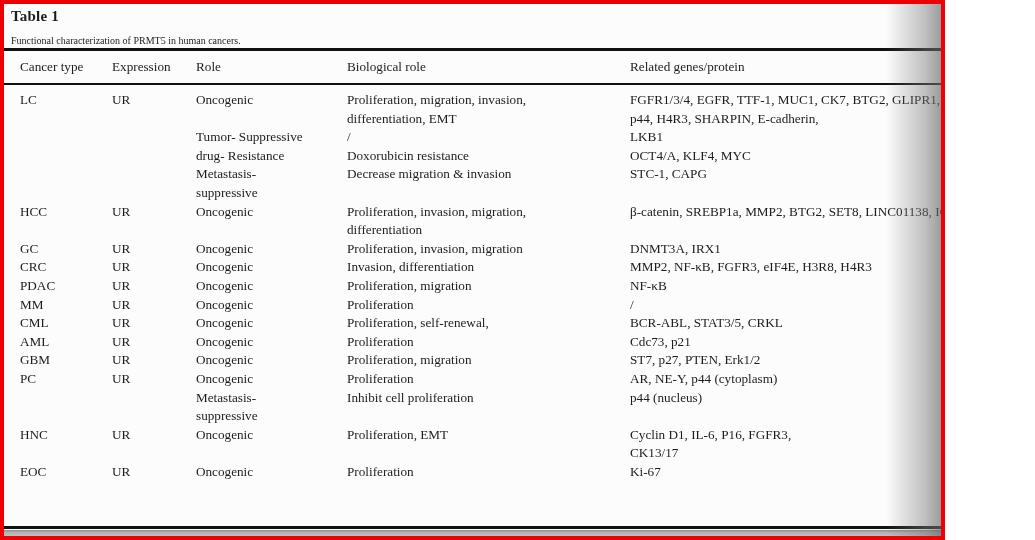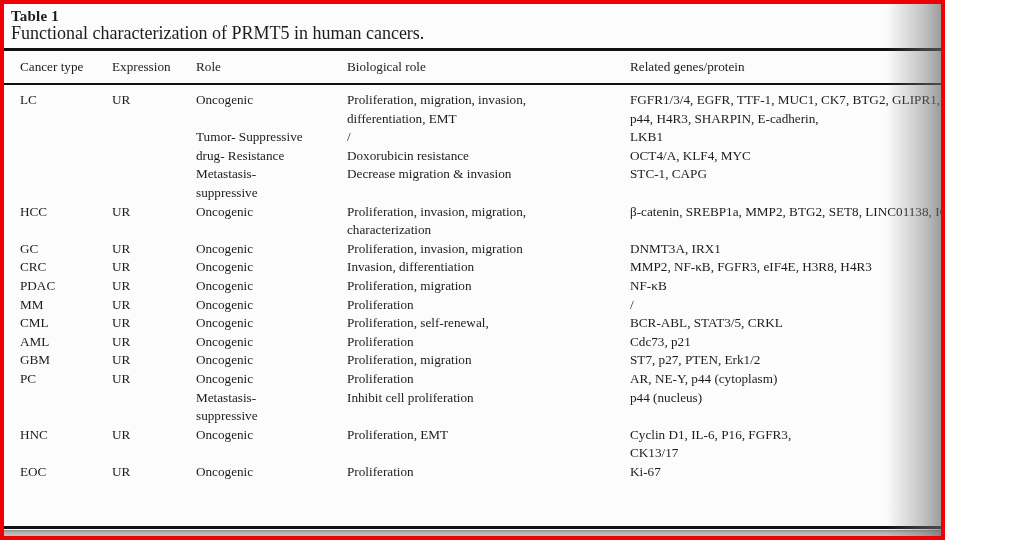--- a/index.html
+++ b/index.html
@@ -38,22 +38,22 @@
   }
   .tbl-title {
     position: absolute;
     left: 7px; top: 4px;
     font-size: 15px;
     font-weight: bold;
     letter-spacing: 0.2px;
   }
   .tbl-caption {
     position: absolute;
-    left: 7px; top: 19px;
-    font-size: 18px;
+    left: 7px; top: 31px;
+    font-size: 10px;
   }
   .rule { position: absolute; left: 0; right: 0; background: var(--c-rule); z-index: 2; }
   .rule-top    { top: 44px;  height: 3px; }
   .rule-header { top: 79px;  height: 2px; }
   .rule-bottom { top: 522px; height: 3px; }
   table.data {
     position: absolute;
     left: 16px;
     top: 55px;
     width: 1011px;
@@ -161,21 +161,21 @@
           <td>HCC</td>
           <td>UR</td>
           <td>Oncogenic</td>
           <td>Proliferation, invasion, migration,</td>
           <td>β-catenin, SREBP1a, MMP2, BTG2, SET8, LINC01138, IGF2BP1/3</td>
         </tr>
         <tr>
           <td></td>
           <td></td>
           <td></td>
-          <td>characterization</td>
+          <td>differentiation</td>
           <td></td>
         </tr>
         <tr>
           <td>GC</td>
           <td>UR</td>
           <td>Oncogenic</td>
           <td>Proliferation, invasion, migration</td>
           <td>DNMT3A, IRX1</td>
         </tr>
         <tr>

